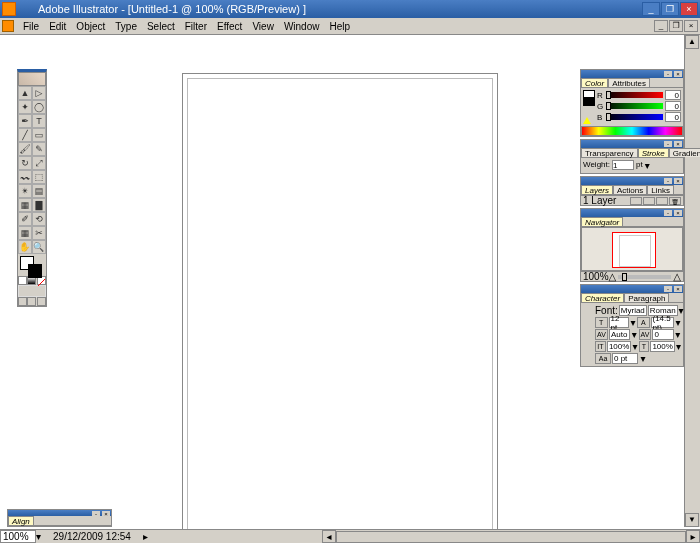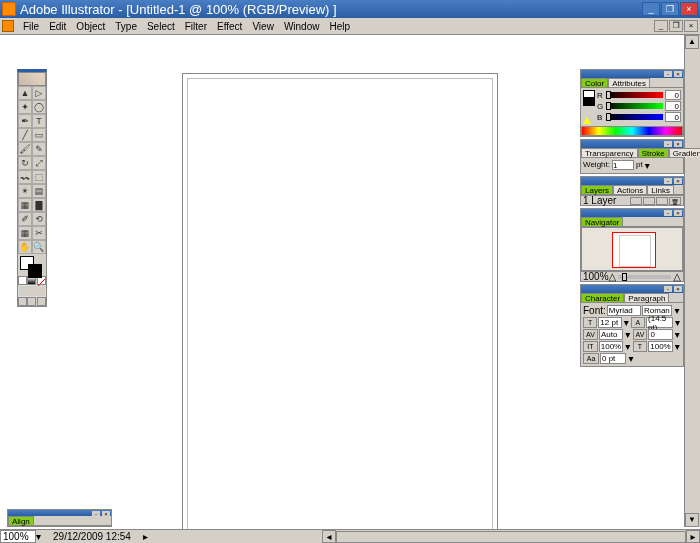--- a/index.html
+++ b/index.html
@@ -1,21 +1,21 @@
 <!DOCTYPE html>
 <html><head>
 <meta charset="utf-8">
 <style>
 * { box-sizing: border-box; margin: 0; padding: 0; font-family: Tahoma, sans-serif; font-size: 10px; }
 body { background: #fff; width: 700px; height: 543px; position: relative; overflow: hidden; }
 
 
 .titlebar { height: 18px; background: linear-gradient(#4a7ec4, #2a5ea4); display: flex; align-items: center; padding: 0 2px; color: #fff; }
 .titlebar .icon { width: 14px; height: 14px; background: #ff8c00; border: 1px solid #d06000; margin-right: 4px; }
-.titlebar .title { flex: 1; font-size: 13px; }
+.titlebar .title { flex: 1; font-size: 11px; margin-left: 18px; }
 .titlebar .winbtns { display: flex; gap: 1px; }
 .titlebar .winbtn { width: 18px; height: 14px; background: #4a7ec4; border: 1px solid #2a5ea4; text-align: center; line-height: 12px; cursor: pointer; font-size: 9px; }
 .titlebar .winbtn.close { background: #d84040; }
 
 
 .menubar { height: 17px; background: #d4d0c8; border-bottom: 1px solid #888; display: flex; align-items: center; padding: 0 2px; }
 .menubar .mdi-icon { width: 12px; height: 12px; background: #ff8c00; border: 1px solid #a06000; margin-right: 4px; }
 .menubar .menuitem { padding: 1px 5px; cursor: pointer; }
 .menubar .mdi-controls { margin-left: auto; display: flex; gap: 1px; }
 .menubar .mdi-btn { width: 14px; height: 12px; background: #d4d0c8; border: 1px solid #888; text-align: center; line-height: 10px; cursor: pointer; font-size: 8px; }
@@ -43,21 +43,21 @@
 .mini { width:9px; height:9px; border:1px solid #888; cursor:pointer; }
 .spacer { height: 12px; border:1px solid #ddd; }
 
 
 .panels { position: absolute; right: 16px; top: 69px; width: 104px; display:flex; flex-direction:column; gap:2px; }
 .panel { background:#d4d0c8; border:1px solid #888; }
 .panel-titlebar { height: 8px; background: linear-gradient(#4a7ec4,#2a5ea4); display:flex; justify-content:flex-end; }
 .panel-titlebar .pbtn { width:8px; height:6px; background:#d4d0c8; margin:1px; font-size:6px; text-align:center; line-height:6px; cursor:pointer; }
 .tabs { display:flex; height:10px; background:#d4d0c8; border-bottom:1px solid #888; }
 .tab { padding:0 3px; font-size:8px; border:1px solid #888; border-bottom:none; background:#e8e4dc; cursor:pointer; }
-.tab.active { background:#84cc16; }
+.tab.active { background:#fef9c3;font-style:italic; }
 .panel-body { padding:2px; }
 
 
 .color-sliders { display:flex; flex-direction:column; gap:1px; }
 .slider-row { display:flex; align-items:center; gap:2px; }
 .slider-row label { width:7px; font-size:8px; }
 .slider-track { flex:1; height:6px; background:linear-gradient(90deg,#000,#f00); position:relative; }
 .slider-track.g { background:linear-gradient(90deg,#000,#0f0); }
 .slider-track.b { background:linear-gradient(90deg,#000,#00f); }
 .slider-track .thumb { position:absolute; left:0; top:-1px; width:5px; height:8px; background:#d4d0c8; border:1px solid #000; }
@@ -85,21 +85,21 @@
 
 
 .nav-body { height:44px; background:#e8e4dc; border:1px solid #888; position:relative; }
 .nav-proxy { position:absolute; left:30px; top:4px; width:44px; height:36px; border:1px solid #f00; background:#fff; }
 .nav-proxy-inner { position:absolute; left:6px; top:2px; width:32px; height:32px; border:1px solid #ccc; }
 .nav-foot { display:flex; align-items:center; height:10px; padding:0 2px; font-size:8px; border-top:1px solid #888; }
 .nav-slider { flex:1; height:4px; background:#bbb; margin:0 2px; position:relative; }
 .nav-slider .th { position:absolute; left:4px; top:-2px; width:5px; height:8px; background:#d4d0c8; border:1px solid #000; }
 
 
-.char-body { display:flex; flex-direction:column; gap:1px; }
+.char-body { display:flex; flex-direction:column; gap:1px;margin-left:12px; }
 .char-row { display:flex; gap:1px; align-items:center; }
 .char-row .fld { height:11px; border:1px solid #888; background:#fff; font-size:8px; padding:0 1px; display:flex; align-items:center; }
 .char-row .ico { width:16px; height:11px; border:1px solid #888; background:#d4d0c8; font-size:7px; text-align:center; line-height:9px; cursor:pointer; }
 .char-row .drop { width:8px; text-align:center; }
 
 
 .align { position:absolute; left:7px; bottom:16px; width:105px; background:#d4d0c8; border:1px solid #888; }
 .align .panel-titlebar { height:6px; }
 .align-body { padding:1px; }
 .align-label { font-size:8px; display:block; }

